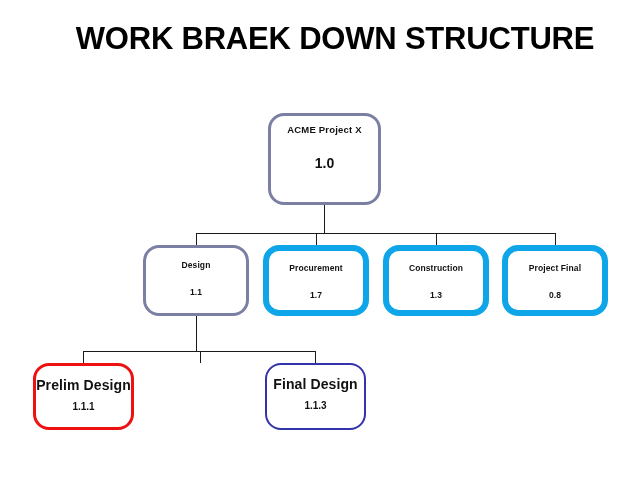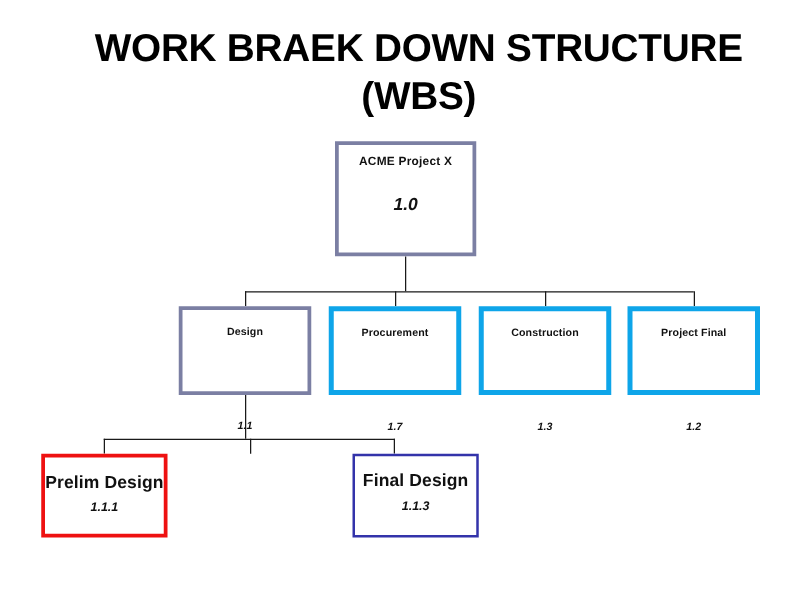--- a/index.html
+++ b/index.html
@@ -34,82 +34,82 @@
   }
   #title-block .tline { display: block; white-space: nowrap; padding-left: 32px; }
 
   
   .node {
     position: absolute;
     background: #ffffff;
     box-sizing: border-box;
     text-align: center;
     z-index: 3;
+    border-radius: 16px;
   }
   .node .node-label {
     display: block;
     position: absolute;
     left: 0;
     right: 0;
     font-weight: bold;
     color: #111111;
     white-space: nowrap;
   }
   .node .node-code {
     display: block;
     position: absolute;
     left: 0;
     right: 0;
     font-weight: bold;
     color: #111111;
     white-space: nowrap;
-    font-style: italic;
   }
 
   
   #node-root {
     left: 268px;
     top: 113px;
     width: 113px;
     height: 92px;
     border: 3px solid #7b7fa3;
   }
   #node-root .node-label { top: 8px;  font-size: 9.5px; letter-spacing: 0.2px; }
   #node-root .node-code  { top: 39px; font-size: 14px; }
 
   
   .lvl2 {
     top: 245px;
     width: 106px;
     height: 71px;
-    border: 4px solid #0ea5e9;
+    border: 6px solid #0ea5e9;
   }
   .lvl2.slate { border: 3px solid #7b7fa3; }
   .lvl2 .node-label { top: 12px; font-size: 8.5px; letter-spacing: 0.1px; text-align: center; }
-  .lvl2 .node-code  { top: 39px; font-size: 8.5px; margin-top: 48px; }
+  .lvl2 .node-code  { top: 39px; font-size: 8.5px; }
 
   #node-design      { left: 143px; }
   #node-procurement { left: 263px; }
   #node-construction{ left: 383px; padding-left: 31px; }
   #node-projectmgmt { left: 502px; }
 
   
   .lvl3 {
     top: 363px;
     width: 101px;
     height: 67px;
     border: 2px solid #3333aa;
   }
   .lvl3.red { border: 3px solid #ee1111; }
   .lvl3 .node-label { top: 11px; font-size: 14px; letter-spacing: 0.1px; }
   .lvl3 .node-code  { top: 35px; font-size: 10px; }
 
   #node-prelim { left: 33px; }
   #node-title1 { left: 150px; }
-  #node-final  { left: 282px; padding-left: 41px; }
+  #node-final  { left: 265px; padding-left: 41px; }
 
   
   .conn {
     position: absolute;
     background: #1a1a1a;
     z-index: 1;
   }
   .conn.v { width: 1px; }
   .conn.h { height: 1px; }
 
@@ -128,21 +128,20 @@
   #conn-d-title1 { left: 200px; top: 351px; height: 12px; }
   #conn-d-final  { left: 315px; top: 351px; height: 12px; }
 </style>
 </head>
 <body>
 
 <div id="slide">
 
   <div id="title-block">
     <span class="tline">WORK BRAEK DOWN STRUCTURE</span>
-    <span class="tline">(WBS)</span>
   </div>
 
   <div class="conn v" id="conn-root-drop"></div>
   <div class="conn h" id="conn-bus-lvl2"></div>
   <div class="conn v" id="conn-d-design"></div>
   <div class="conn v" id="conn-d-procurement"></div>
   <div class="conn v" id="conn-d-construction"></div>
   <div class="conn v" id="conn-d-projectmgmt"></div>
 
   <div class="conn v" id="conn-design-drop"></div>
@@ -163,21 +162,21 @@
   <div class="node lvl2" id="node-procurement">
     <span class="node-label">Procurement</span>
     <span class="node-code">1.7</span>
   </div>
   <div class="node lvl2" id="node-construction">
     <span class="node-label">Construction</span>
     <span class="node-code">1.3</span>
   </div>
   <div class="node lvl2" id="node-projectmgmt">
     <span class="node-label">Project Final</span>
-    <span class="node-code">1.2</span>
+    <span class="node-code">0.8</span>
   </div>
 
   <div class="node lvl3 red" id="node-prelim">
     <span class="node-label">Prelim  Design</span>
     <span class="node-code">1.1.1</span>
   </div>
   <div class="node lvl3" id="node-final">
     <span class="node-label">Final Design</span>
     <span class="node-code">1.1.3</span>
   </div>

